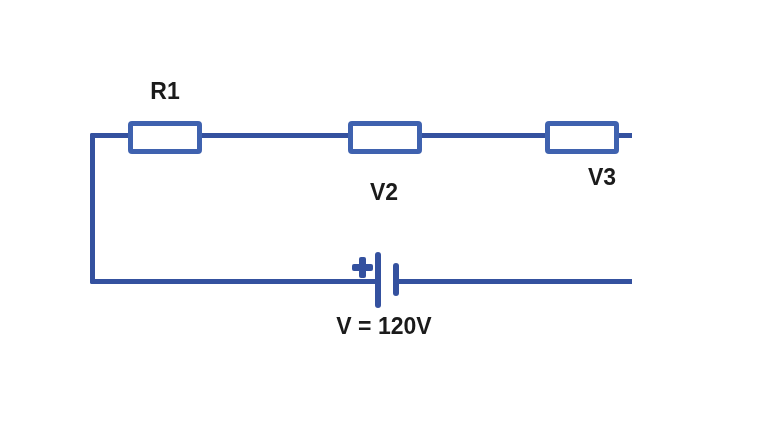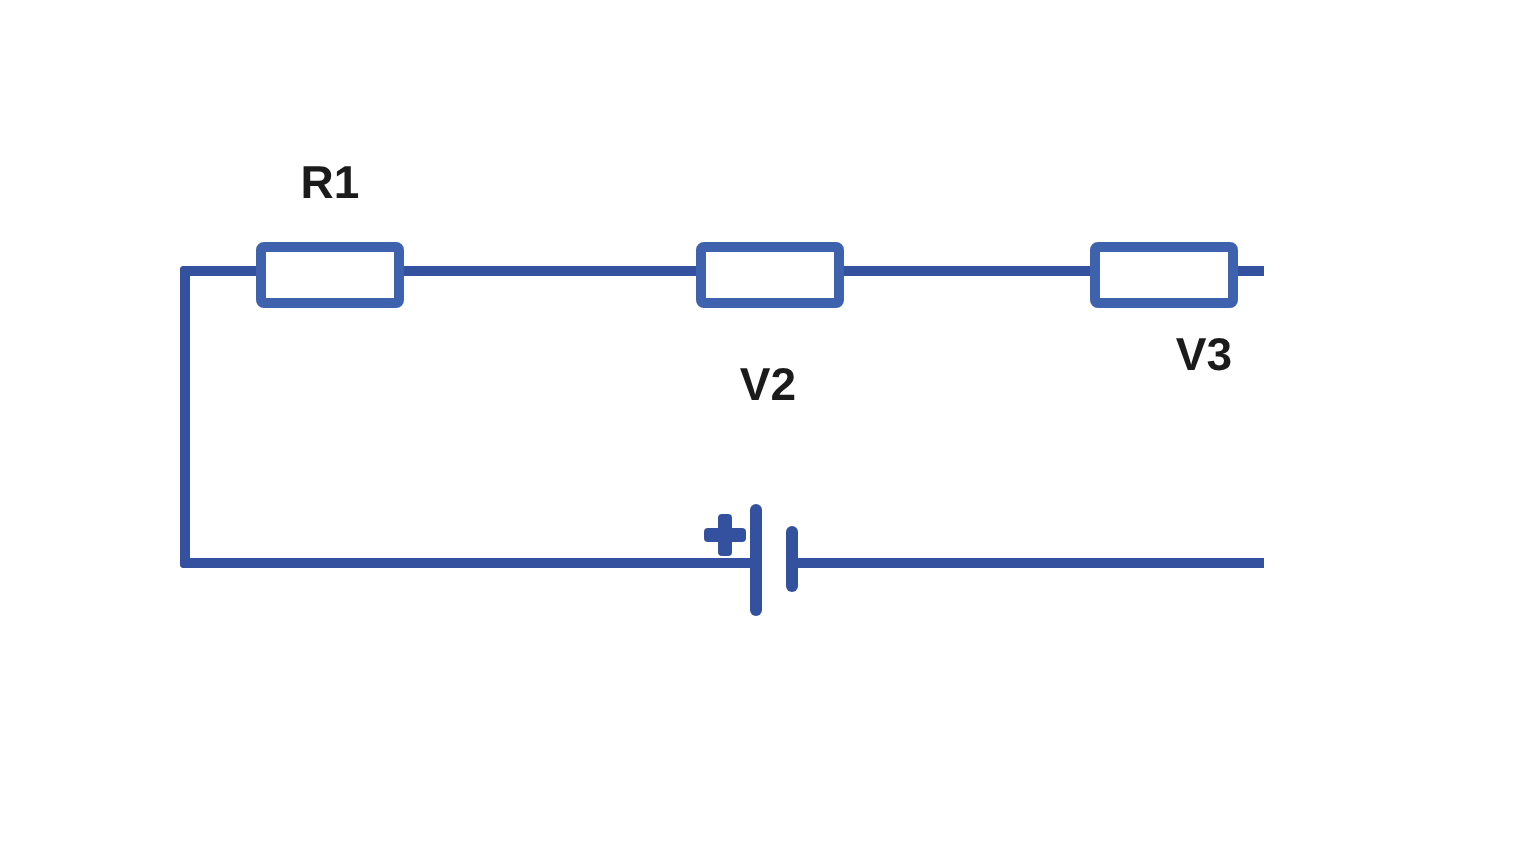--- a/index.html
+++ b/index.html
@@ -71,14 +71,15 @@
   <div class="lbl" style="left:324px; top:165px;margin-top:15px;">V2</div>
   <div class="lbl" style="left:542px; top:165px;">V3</div>
 
   <div class="plate" style="left:375px; top:252px; width:6px; height:56px;"></div>
   <div class="plate" style="left:393px; top:263px; width:6px; height:33px;"></div>
   <div>
     <div class="plus-bar" style="left:352px; top:264px; width:21px; height:7px;"></div>
     <div class="plus-bar" style="left:359px; top:257px; width:7px; height:21px;"></div>
   </div>
 
+  <div class="lbl" style="left:324px; top:314px;">V = 120V</div>
 
 </div>
 
 </body></html>

